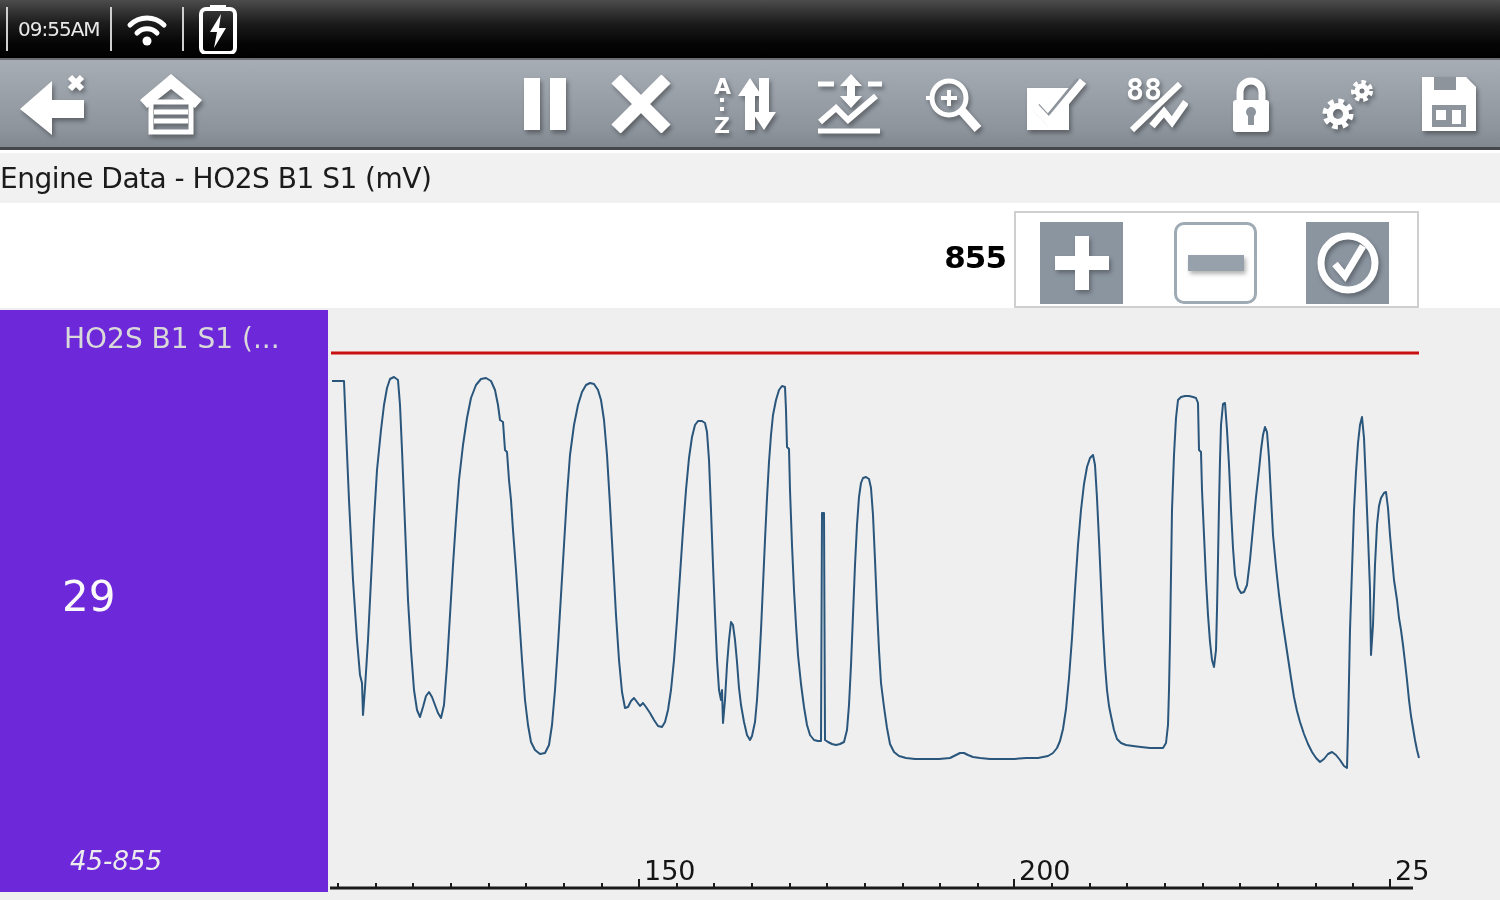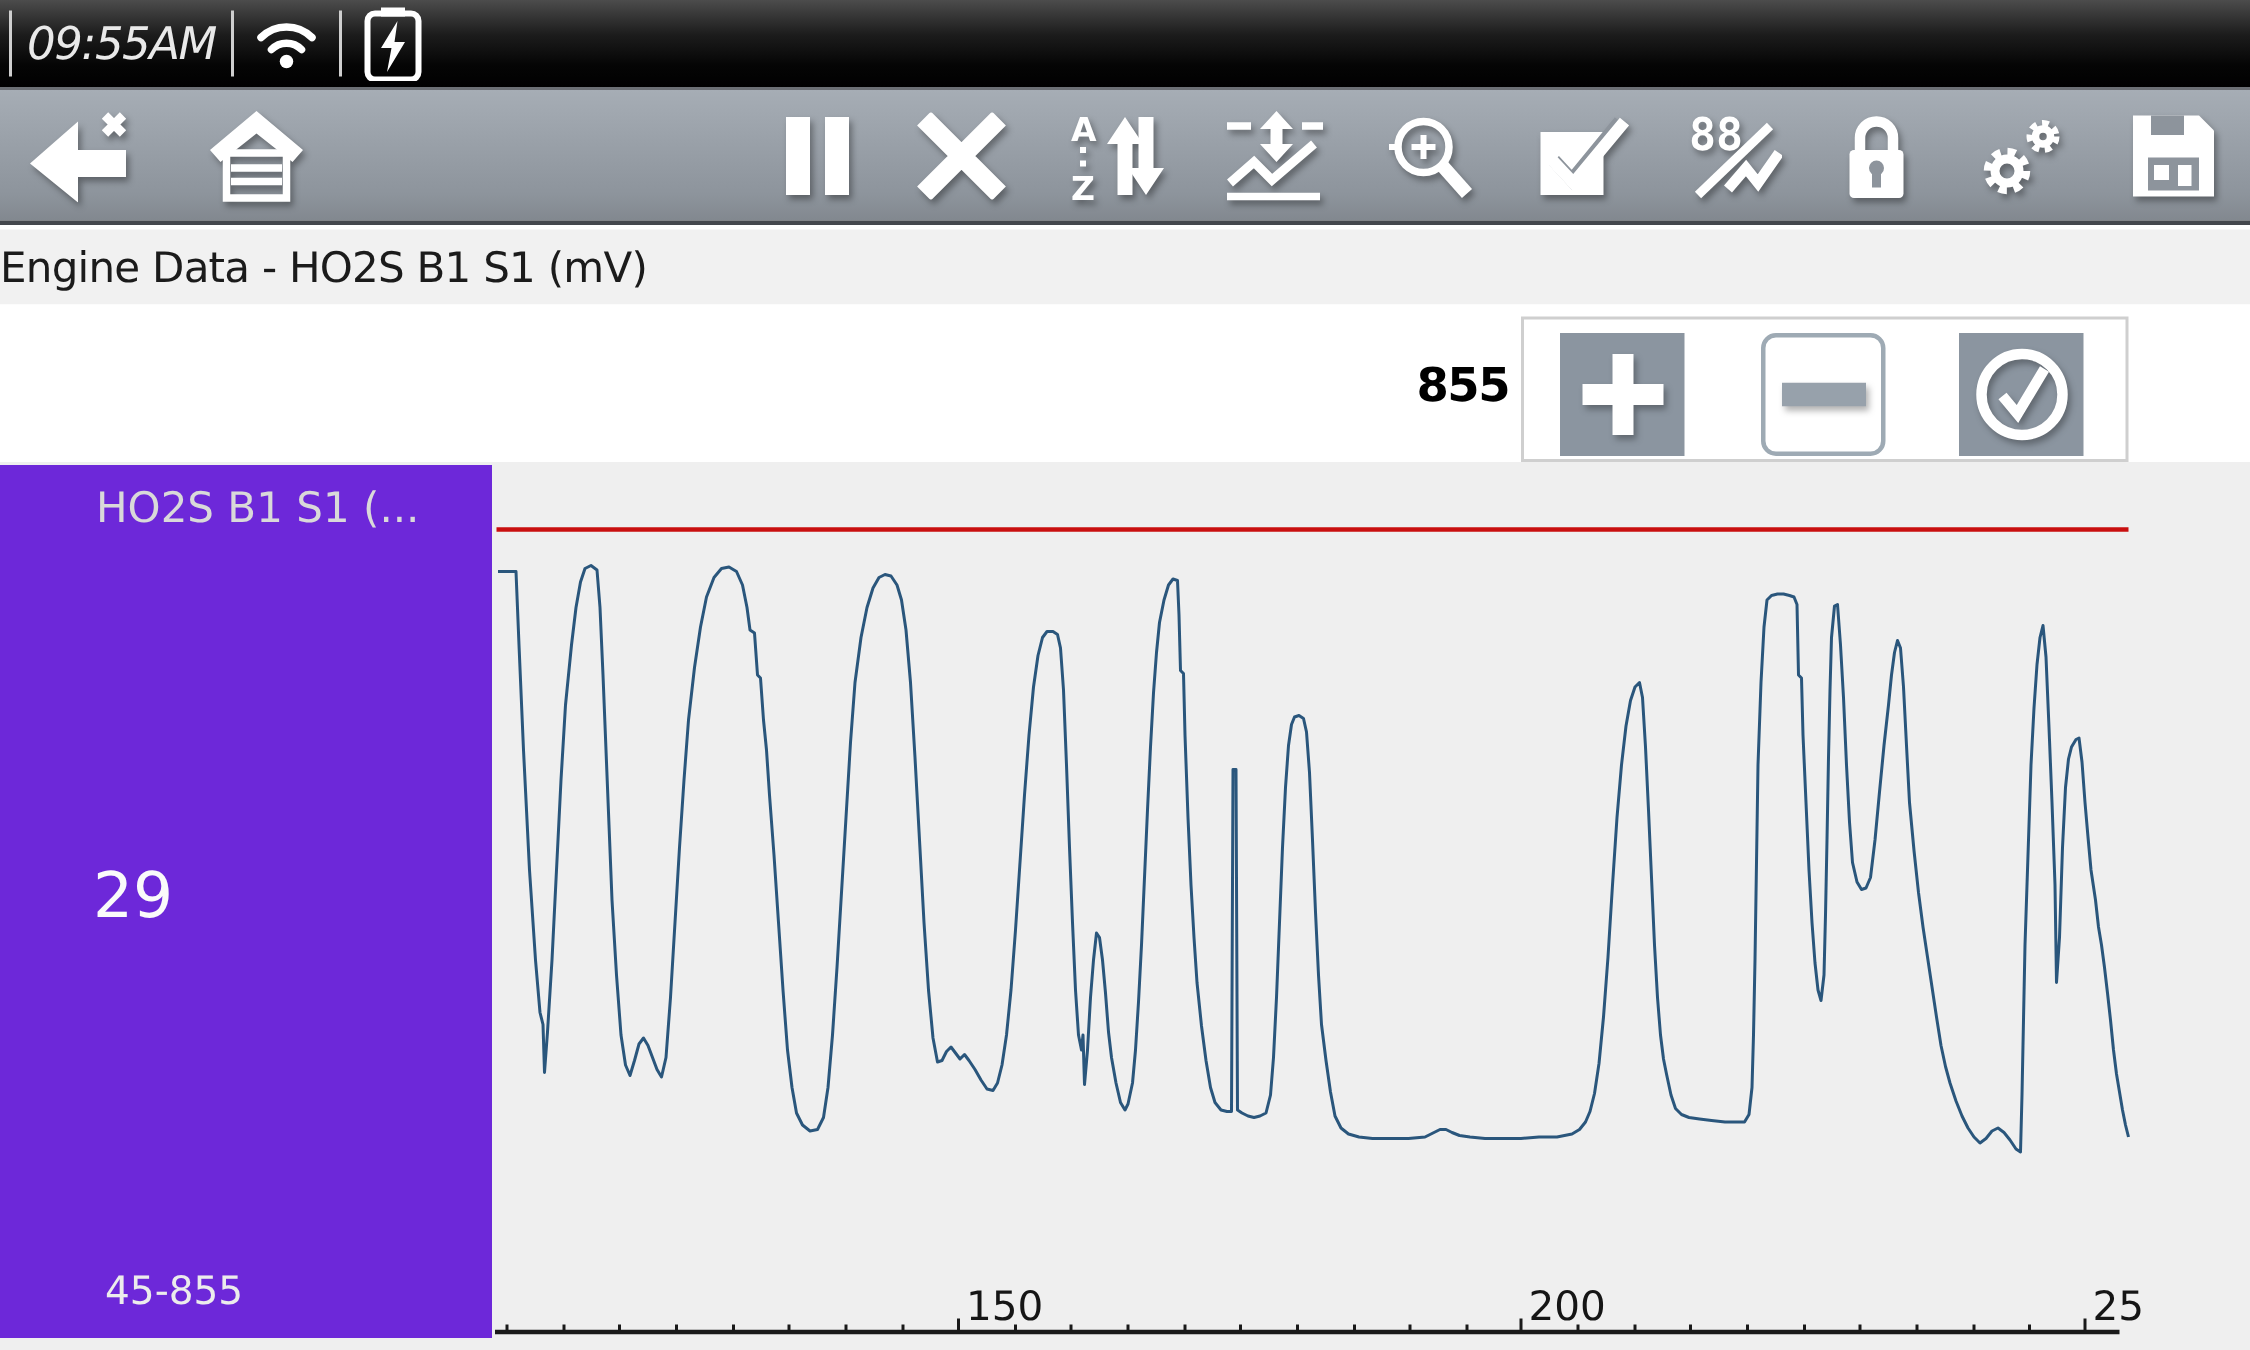--- a/index.html
+++ b/index.html
@@ -11,21 +11,21 @@
   
   .titlebar{
     position:absolute;left:0;top:0;width:1500px;height:60px;
     background:linear-gradient(#4c4c4c,#1c1c1c 40%,#050505 75%,#000);
     border-bottom:2px solid #6b6f74;
     display:flex;align-items:center;color:#e9e9e9;
   }
   .titlebar .vtitle{font-size:30px;letter-spacing:-.5px;padding-left:6px;white-space:nowrap;flex:1;}
   .statusgrp{display:flex;align-items:center;height:100%;}
   .sep{width:2px;height:44px;background:#cfcfcf;margin:0 6px;}
-  .clock{font-size:30px;letter-spacing:-1px;padding:0 4px;font-style:italic;}
+  .clock{font-size:20px;letter-spacing:-1px;padding:0 4px;}
   .sicon{display:block;margin:0 8px;}
   
   .toolbar{
     position:absolute;left:0;top:60px;width:1500px;height:90px;
     background:linear-gradient(#a6adb5,#8d949c 80%,#82888f);
     border-bottom:3px solid #44484d;
     display:flex;align-items:center;
   }
   .tb{background:transparent;border:none;padding:0;margin:0;cursor:pointer;display:flex;align-items:center;justify-content:center;}
   .tb svg{filter:drop-shadow(2px 3px 2px rgba(0,0,0,.35));}
@@ -54,21 +54,21 @@
   .btn-white{background:#fff;border:3px solid #9eaab4;border-radius:10px;}
   .sq-btn svg{filter:drop-shadow(2px 3px 2px rgba(0,0,0,.30));}
   
   .chart{position:absolute;left:0;top:308px;width:1500px;height:592px;background:#efefef;}
   .plot-svg{position:absolute;left:0;top:0;}
   .param-panel{
     position:absolute;left:0;top:2px;width:328px;height:582px;background:#6d28d9;color:#e5e5e5;
   }
   .param-name{position:absolute;left:64px;top:12px;font-size:28px;color:#d9d9d9;white-space:nowrap;}
   .param-value{position:absolute;left:62px;top:262px;font-size:42px;color:#fafafa;}
-  .param-range{position:absolute;left:70px;top:536px;font-size:26px;color:#ececec;}
+  .param-range{position:absolute;left:70px;top:536px;font-size:26px;color:#ececec;font-style:italic;}
 </style>
 </head>
 <body>
 
 <div class="screen">
 
   <header class="titlebar">
     <div class="statusgrp">
       <div class="sep"></div>
       <span class="clock">09:55AM</span>

